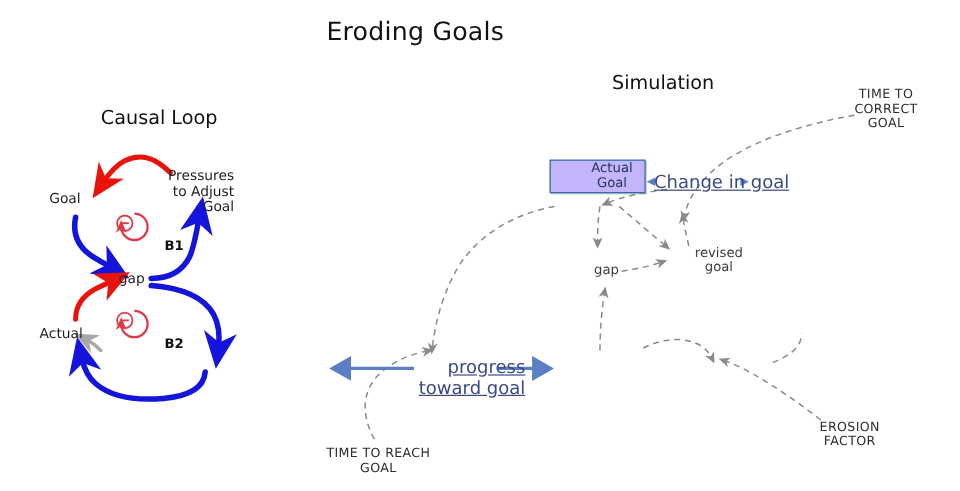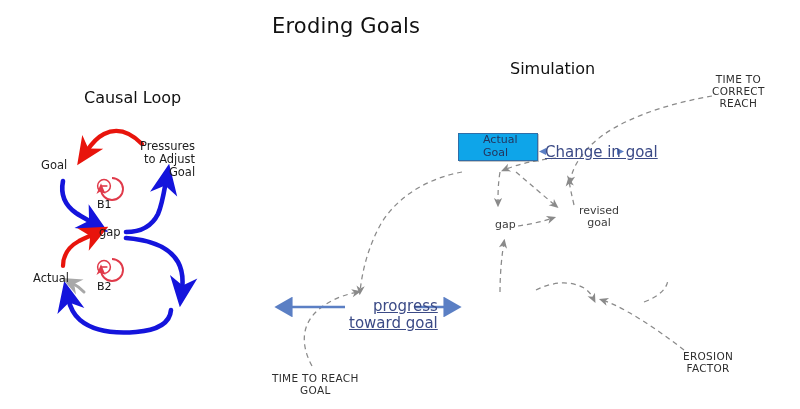--- a/index.html
+++ b/index.html
@@ -43,50 +43,51 @@
     font-size: 16px;
     color: #111111;
   }
   .cl-node {
     font-size: 11.5px;
     color: #1d1d1d;
     text-align: right;
   }
   .cl-loop-id {
     font-size: 11px;
-    font-weight: normal;
+    font-weight: bold;
     color: #111111;
     text-align: center;
+    margin-left: 40px;
   }
   .sim-var {
     font-size: 11px;
     color: #3c3c3c;
     text-align: center;
   }
   .sim-flow {
     font-size: 15px;
     color: #3b4a86;
     text-align: right;
     text-decoration: underline;
   }
   .sim-const {
     font-size: 10.5px;
     color: #2e2e2e;
     text-align: center;
     letter-spacing: 0.3px;
   }
   .stock-box {
     position: absolute;
-    background: #0ea5e9;
+    background: #c4b5fd;
     border: 1.4px solid #2f6ea8;
     box-shadow: 1px 1px 0 rgba(90,90,90,0.35);
     display: flex;
     align-items: center;
     justify-content: center;
-    text-align: left;
+    text-align: center;
     font-size: 11px;
     color: #23355e;
     line-height: 1.15;
     box-sizing: border-box;
     padding-left: 24px;
   }
 </style>
 </head>
 <body>
 
@@ -209,19 +210,19 @@
   <div class="lbl sim-flow" style="left:545px; top:144px;">Change in goal</div>
   <div class="lbl sim-flow" style="left:349px; top:298px;">progress
 toward goal</div>
 
   <div class="lbl sim-var" style="left:495px; top:219px;">gap</div>
   <div class="lbl sim-var" style="left:579px; top:205px;">revised
 goal</div>
 
   <div class="lbl sim-const" style="left:712px; top:74px;">TIME TO
 CORRECT
-REACH</div>
+GOAL</div>
   <div class="lbl sim-const" style="left:272px; top:373px;">TIME TO REACH
 GOAL</div>
   <div class="lbl sim-const" style="left:683px; top:351px;text-align:center;">EROSION
 FACTOR</div>
 
 </div>
 
 </body></html>

